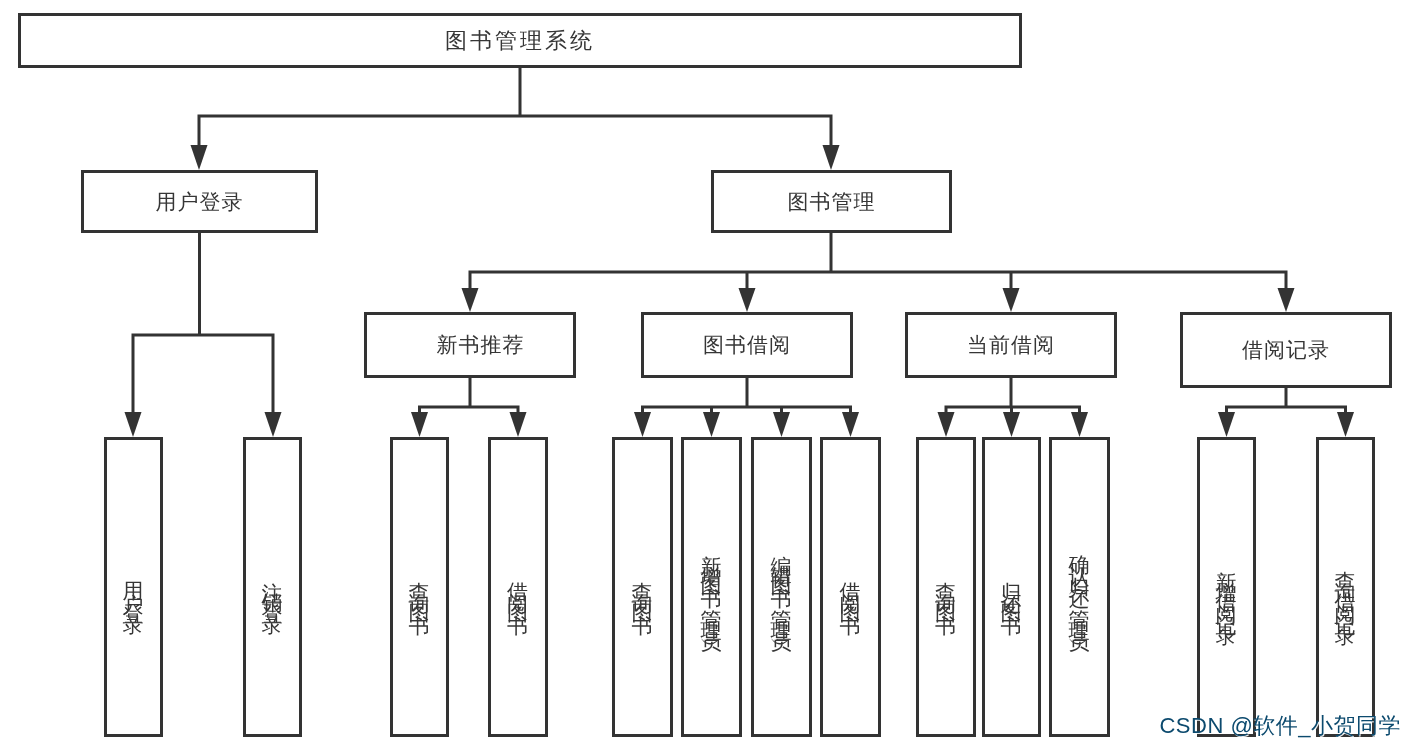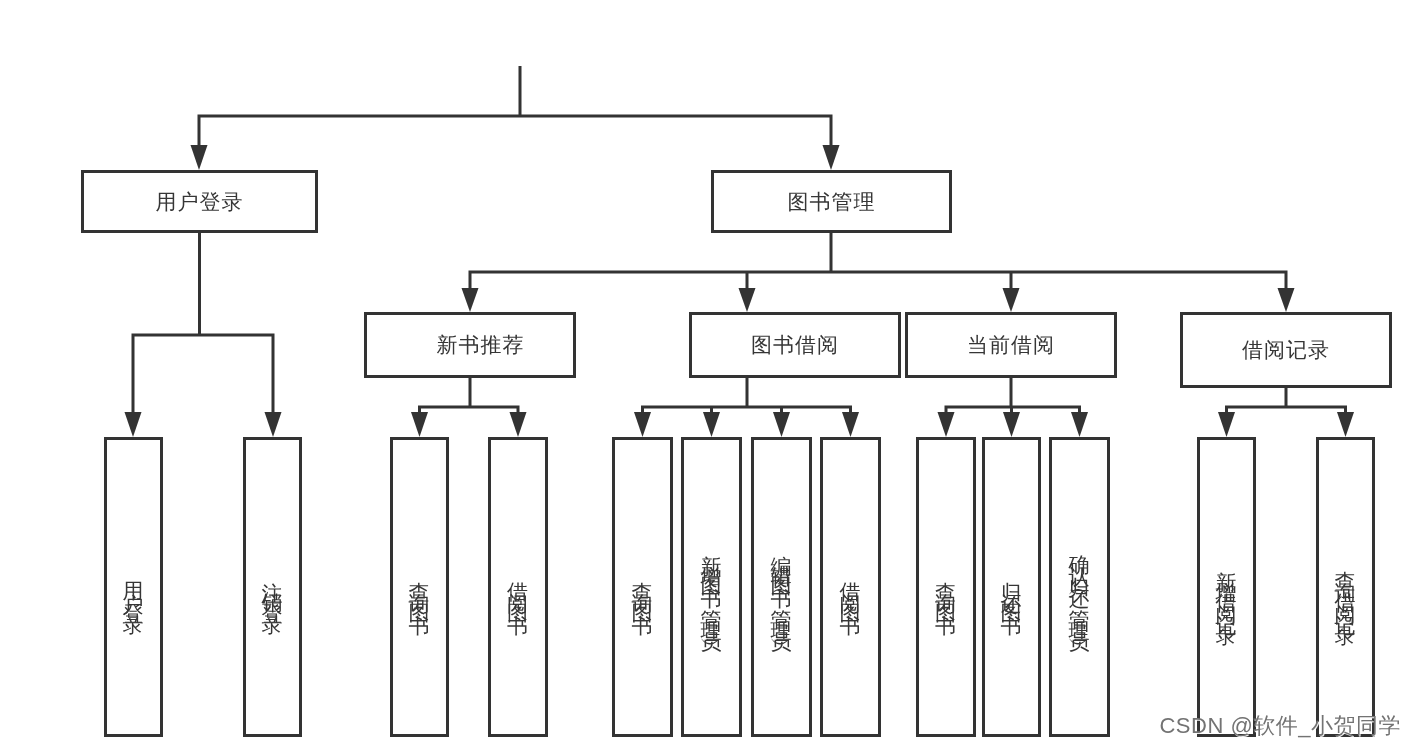--- a/index.html
+++ b/index.html
@@ -36,21 +36,21 @@
     writing-mode: vertical-rl;
     text-orientation: mixed;
     letter-spacing: 11px;
     line-height: 1;
   }
   .watermark {
     position: absolute;
     right: 4px;
     top: 711px;
     font-size: 22px;
-    color: #737373;
+    color: #0c4a6e;
     letter-spacing: 0.5px;
     text-shadow: 1px 1px 0 rgba(255,255,255,0.9);
     white-space: nowrap;
   }
 </style>
 </head>
 <body>
 
 <div class="canvas">
 
@@ -90,26 +90,27 @@
       <polygon points="773,412 790,412 781.5,437"></polygon>
       <polygon points="842,412 859,412 850.5,437"></polygon>
       <polygon points="937.5,412 954.5,412 946,437"></polygon>
       <polygon points="1003,412 1020,412 1011.5,437"></polygon>
       <polygon points="1071,412 1088,412 1079.5,437"></polygon>
       <polygon points="1218,412 1235,412 1226.5,437"></polygon>
       <polygon points="1337,412 1354,412 1345.5,437"></polygon>
     </g>
   </svg>
 
+  <div class="node root" style="left:18px; top:13px; width:1004px; height:55px;">图书管理系统</div>
 
   <div class="node hnode" style="left:81px; top:170px; width:237px; height:63px;">用户登录</div>
   <div class="node hnode" style="left:711px; top:170px; width:241px; height:63px;">图书管理</div>
 
   <div class="node hnode" style="left:364px; top:312px; width:212px; height:66px;padding-left:21px;">新书推荐</div>
-  <div class="node hnode" style="left:641px; top:312px; width:212px; height:66px;margin-left:48px;">图书借阅</div>
+  <div class="node hnode" style="left:641px; top:312px; width:212px; height:66px;">图书借阅</div>
   <div class="node hnode" style="left:905px; top:312px; width:212px; height:66px;">当前借阅</div>
   <div class="node hnode" style="left:1180px; top:312px; width:212px; height:76px;">借阅记录</div>
 
   <div class="node vnode" style="left:104px; top:437px; width:59px; height:300px;">
     <span class="vtext">用户登录</span>
   </div>
   <div class="node vnode" style="left:243px; top:437px; width:59px; height:300px;">
     <span class="vtext">注销登录</span>
   </div>
 

